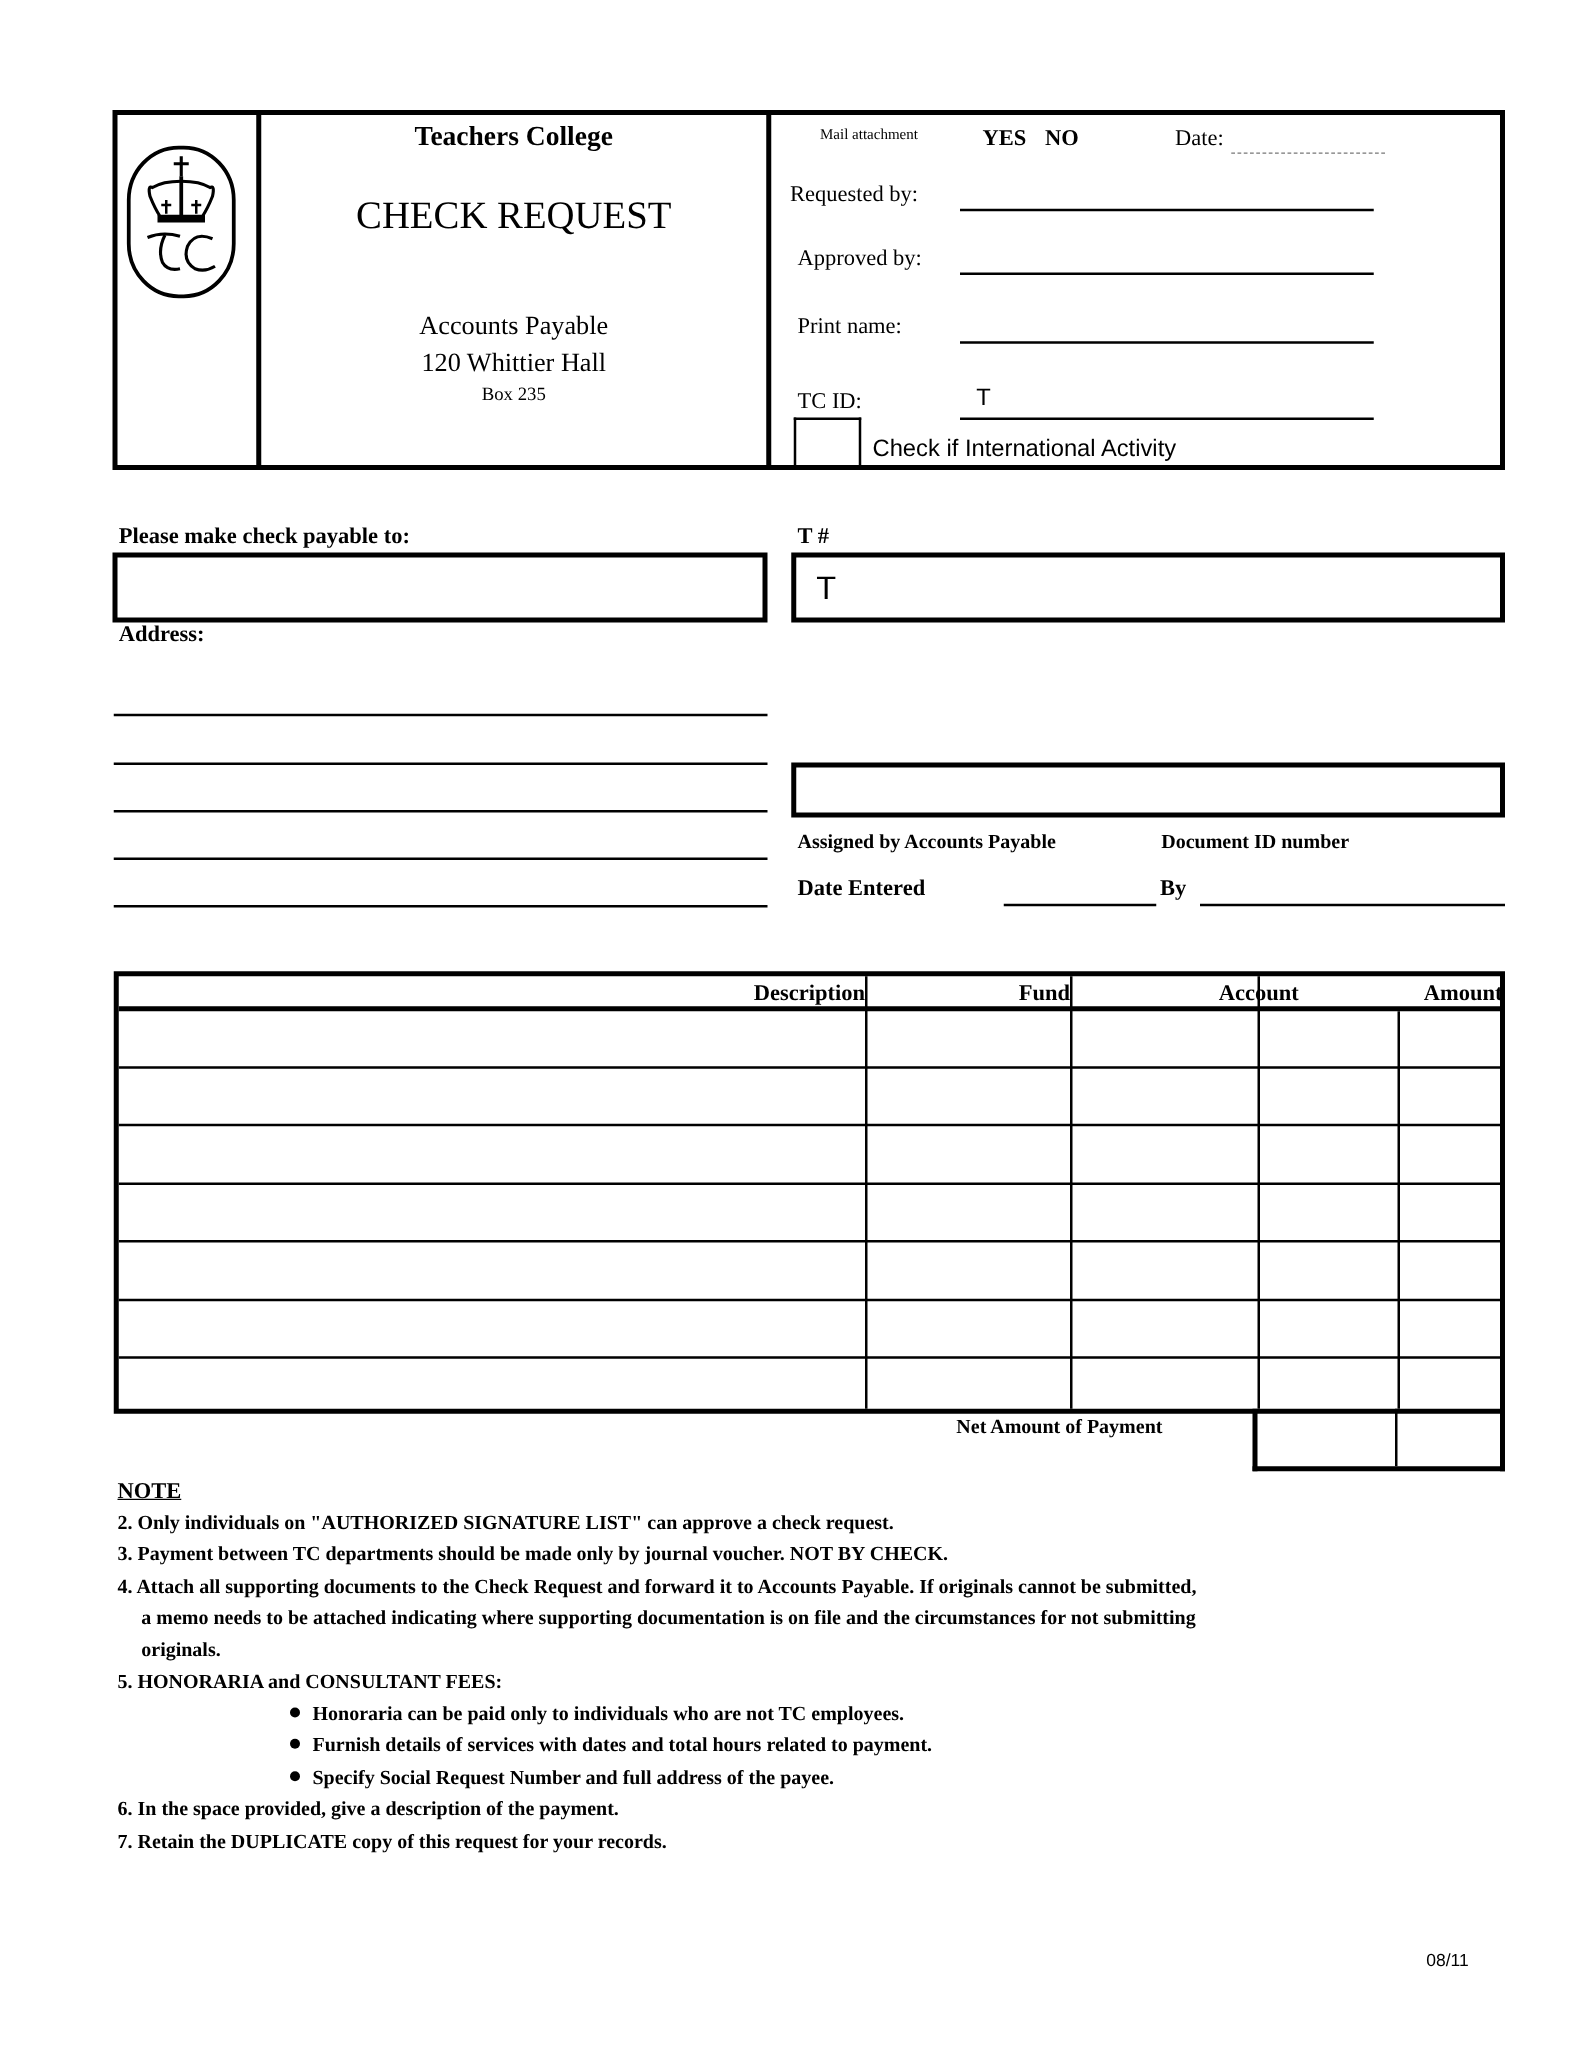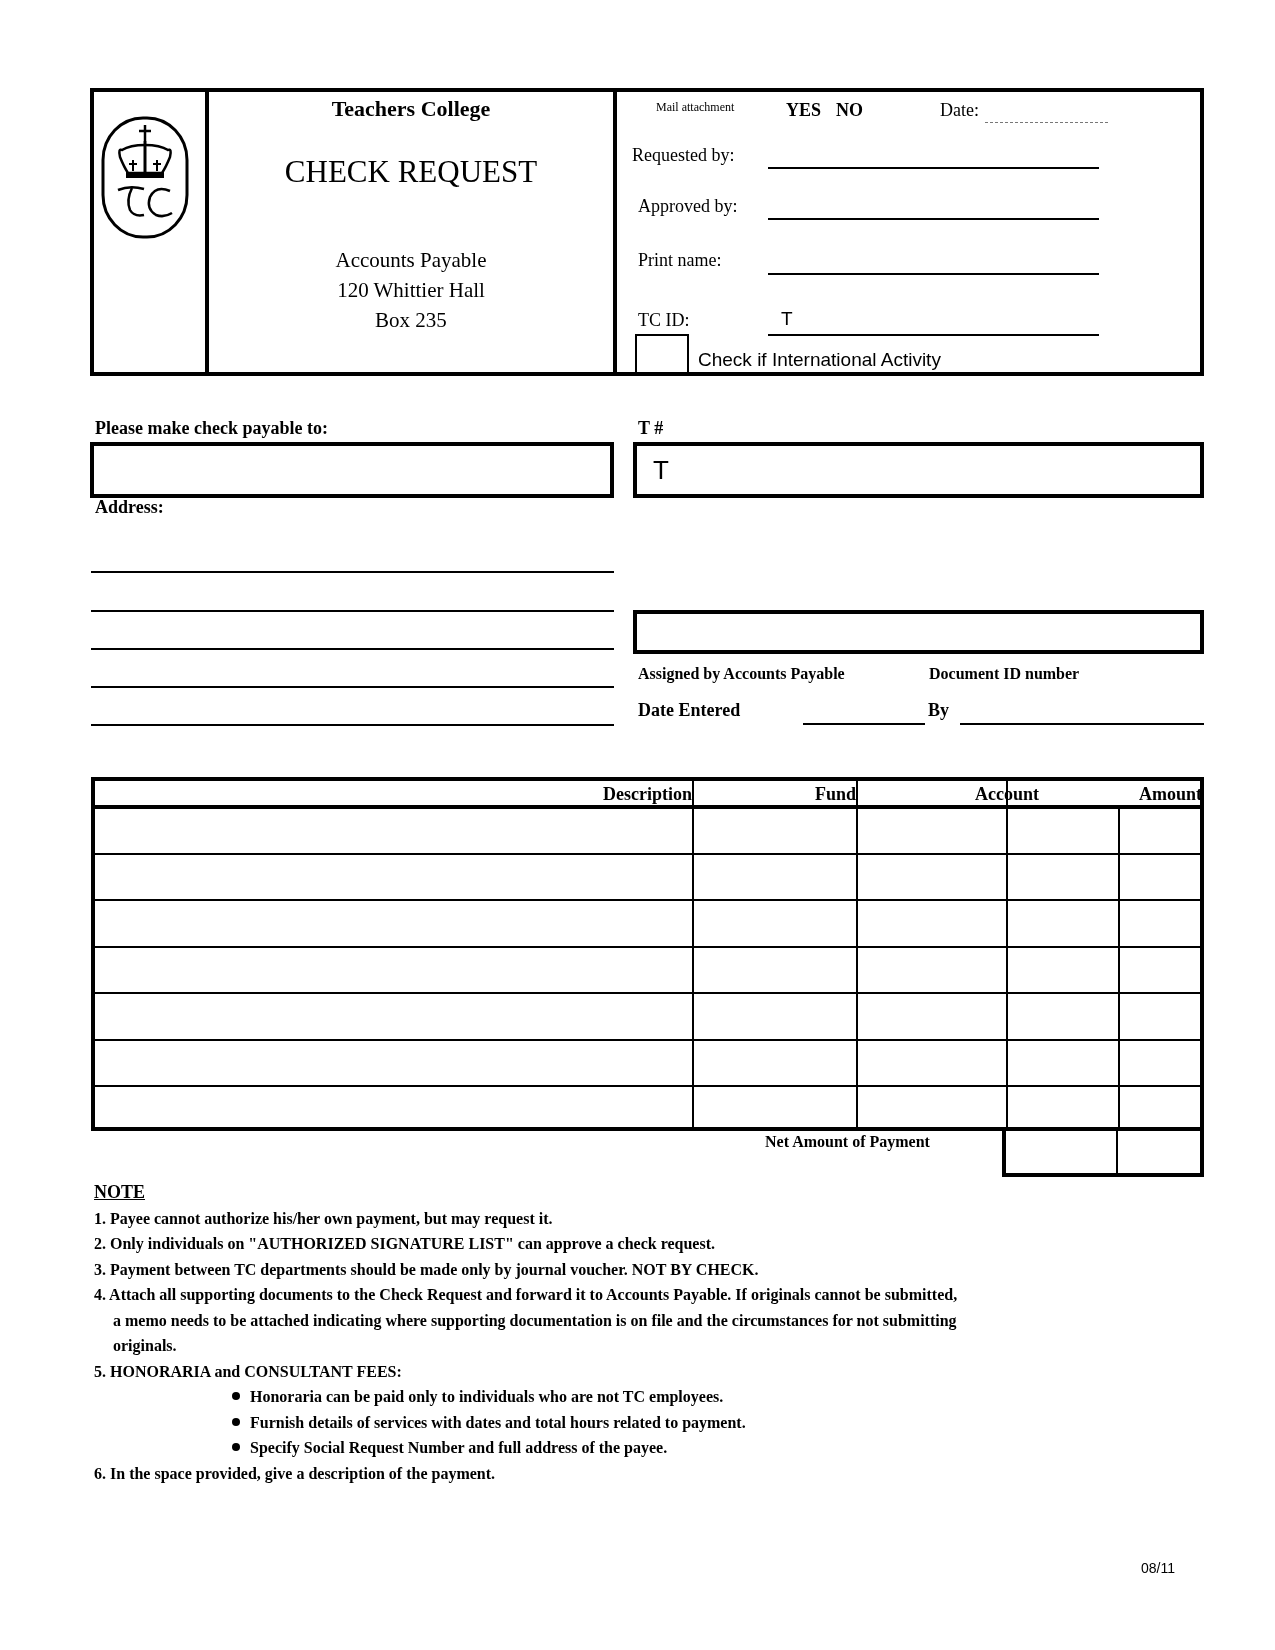--- a/index.html
+++ b/index.html
@@ -57,21 +57,21 @@
     <path d="M18 75 Q30 70 44 74" fill="none" stroke="#000" stroke-width="2.5"></path>
     <path d="M32 73 Q26 85 30 95 Q34 102 44 100" fill="none" stroke="#000" stroke-width="2.5"></path>
     <path d="M70 76 Q56 70 50 82 Q46 94 56 100 Q64 103 72 98" fill="none" stroke="#000" stroke-width="2.5"></path>
   </svg>
 </div>
 
 <div class="abs bold center serif" style="left:209px; top:96px; width:404px; font-size:22px;">Teachers College</div>
 <div class="abs center serif" style="left:209px; top:154px; width:404px; font-size:31px;">CHECK REQUEST</div>
 <div class="abs center serif" style="left:209px; top:248px; width:404px; font-size:21px;">Accounts Payable</div>
 <div class="abs center serif" style="left:209px; top:278px; width:404px; font-size:21px;">120 Whittier Hall</div>
-<div class="abs center serif" style="left:209px; top:308px; width:404px; font-size:21px;">Box 235</div>
+<div class="abs center serif" style="left:209px; top:308px; width:404px; font-size:15px;">Box 235</div>
 
 <div class="abs serif" style="left:656px; top:100px; font-size:12px;">Mail attachment</div>
 <div class="abs serif bold" style="left:786px; top:100px; font-size:18px; cursor:pointer;">YES</div>
 <div class="abs serif bold" style="left:836px; top:100px; font-size:18px; cursor:pointer;">NO</div>
 <div class="abs serif" style="left:940px; top:100px; font-size:18px;">Date:</div>
 <div class="abs" style="left:985px; top:104px; width:123px; height:18px; border-bottom:1px dashed #777;">
   <span></span>
 </div>
 
 <div class="abs serif" style="left:632px; top:145px; font-size:18px;">Requested by:</div>
@@ -147,32 +147,32 @@
   <div class="cell" style="left:0; top:306px; width:1105px; height:40px;"></div>
 </div>
 
 <div class="abs serif bold center" style="left:690px; top:1133px; width:315px; font-size:16px;">Net Amount of Payment</div>
 <div class="abs" style="left:1002px; top:1127px; width:202px; height:50px; border:4px solid #000; border-top:none; box-sizing:border-box;">
   <div class="abs" style="left:110px; top:0; bottom:0; border-left:2px solid #000;"></div>
 </div>
 
 <div class="notes serif">
   <div class="title">NOTE</div>
-  <div>1. Payee cannot authorize his/her own payment, but may request it.</div>
   <div>2. Only individuals on "AUTHORIZED SIGNATURE LIST" can approve a check request.</div>
   <div>3. Payment between TC departments should be made only by journal voucher. NOT BY CHECK.</div>
   <div>4. Attach all supporting documents to the Check Request and forward it to Accounts Payable. If originals cannot be submitted,</div>
   <div class="indent">a memo needs to be attached indicating where supporting documentation is on file and the circumstances for not submitting</div>
   <div class="indent">originals.</div>
   <div>5. HONORARIA and CONSULTANT FEES:</div>
   <div class="bullet-row">
     <span class="bullet"></span><span>Honoraria can be paid only to individuals who are not TC employees.</span>
   </div>
   <div class="bullet-row">
     <span class="bullet"></span><span>Furnish details of services with dates and total hours related to payment.</span>
   </div>
   <div class="bullet-row">
     <span class="bullet"></span><span>Specify Social Request Number and full address of the payee.</span>
   </div>
   <div>6. In the space provided, give a description of the payment.</div>
+  <div>7. Retain the DUPLICATE copy of this request for your records.</div>
 </div>
 
 <div class="abs sans" style="left:1141px; top:1560px; font-size:14px;">08/11</div>
 
 </body></html>

